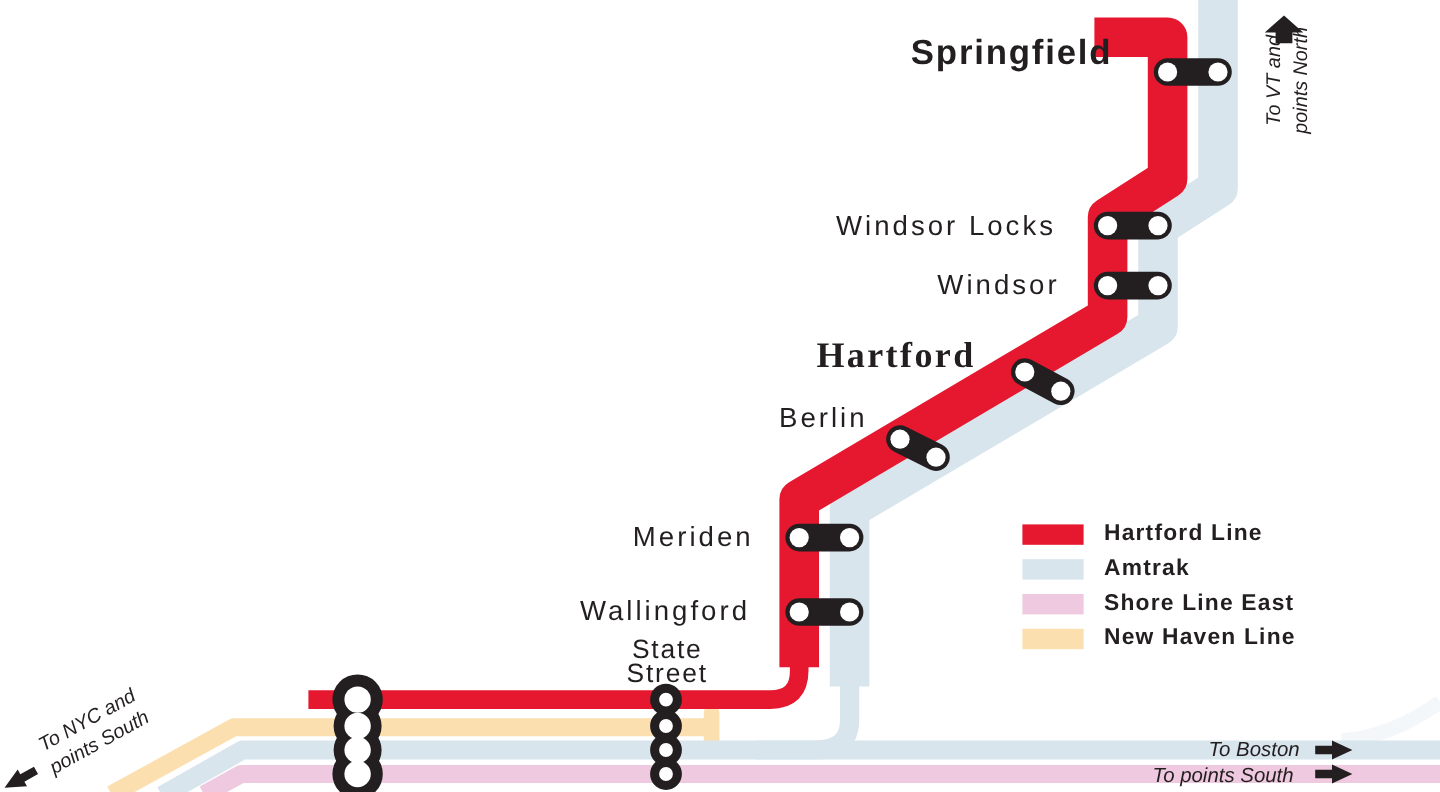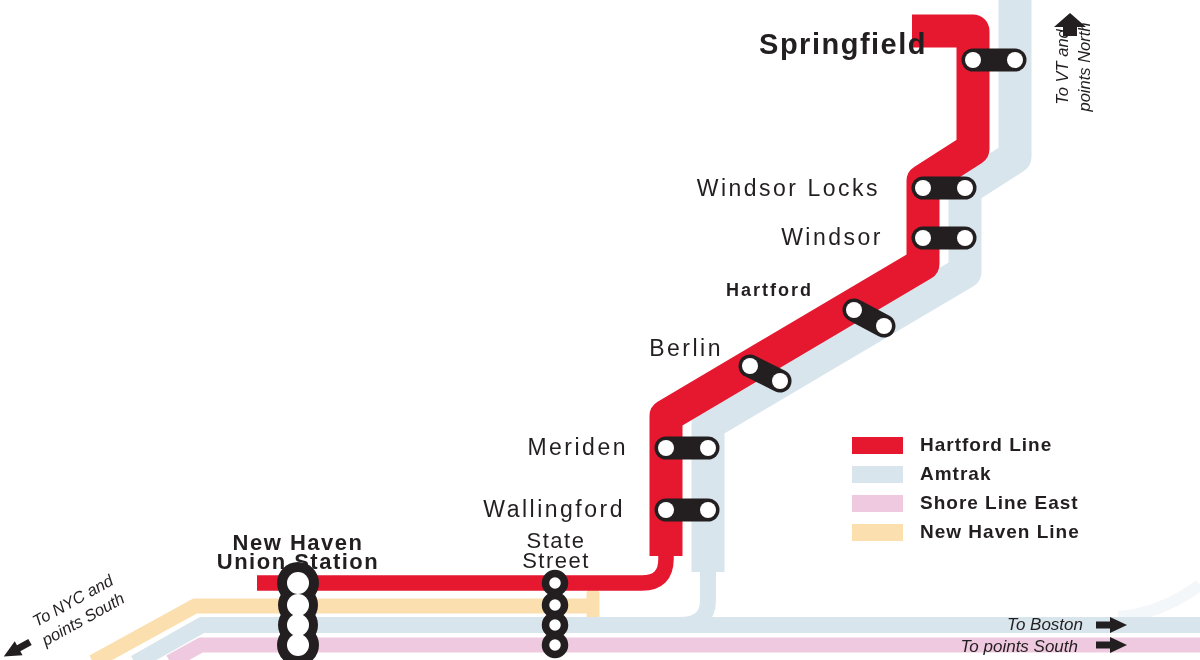--- a/index.html
+++ b/index.html
@@ -3,21 +3,21 @@
 <meta charset="utf-8">
 <style>
   html,body{margin:0;padding:0;background:#fff;}
   .map{position:relative;width:1200px;height:660px;background:#fff;overflow:hidden;
        font-family:"Liberation Sans",sans-serif;color:#231F20;}
   .map svg{position:absolute;left:0;top:0;}
   .lbl{position:absolute;white-space:pre-line;color:#231F20;}
   .st{font-size:23px;letter-spacing:2.5px;text-align:right;}
   .st-b{font-weight:bold;}
   .springfield{font-size:29px;letter-spacing:1.5px;}
-  .hartford{font-size:18px;letter-spacing:2px;}
+  .hartford{font-size:30px;letter-spacing:2px;font-family:Liberation Serif, serif;}
   .center{text-align:center;}
   .nh{font-size:22px;line-height:19px;letter-spacing:1.5px;width:240px;}
   .ss{font-size:22px;line-height:20px;letter-spacing:1.5px;width:160px;}
   .dir{font-style:italic;font-size:16.5px;line-height:21px;}
   .dir-n{width:120px;height:44px;text-align:center;transform:rotate(-90deg);line-height:22px;}
   .dir-s{width:140px;text-align:center;transform:rotate(-29deg);}
   .dir-h{text-align:right;font-size:17px;}
   .legend{position:absolute;left:852px;top:434px;}
   .legend-row{display:flex;align-items:center;margin-bottom:7px;}
   .swatch{width:51px;height:17px;flex:none;}
@@ -115,22 +115,20 @@
 
   <div class="lbl st st-b springfield" style="right:273px;top:28px;">Springfield</div>
   <div class="lbl st" style="right:320px;top:175px;">Windsor Locks</div>
   <div class="lbl st" style="right:317px;top:224px;">Windsor</div>
   <div class="lbl st st-b hartford" style="right:387px;top:280px;">Hartford</div>
   <div class="lbl st" style="right:477px;top:335px;">Berlin</div>
   <div class="lbl st" style="right:572px;top:434px;">Meriden</div>
   <div class="lbl st" style="right:575px;top:496px;text-align:right;">Wallingford</div>
   <div class="lbl ss center" style="left:476px;top:531px;">State
 Street</div>
-  <div class="lbl st-b nh center" style="left:178px;top:533px;">New Haven
-Union Station</div>
 
   <div class="lbl dir dir-n" style="left:1013px;top:45px;">To VT and
 points North</div>
   <div class="lbl dir dir-s" style="left:8px;top:589px;">To NYC and
 points South</div>
   <div class="lbl dir dir-h" style="right:117px;top:614px;">To Boston</div>
   <div class="lbl dir dir-h" style="right:122px;top:636px;">To points South</div>
 
   <div class="legend">
     <div class="legend-row">

